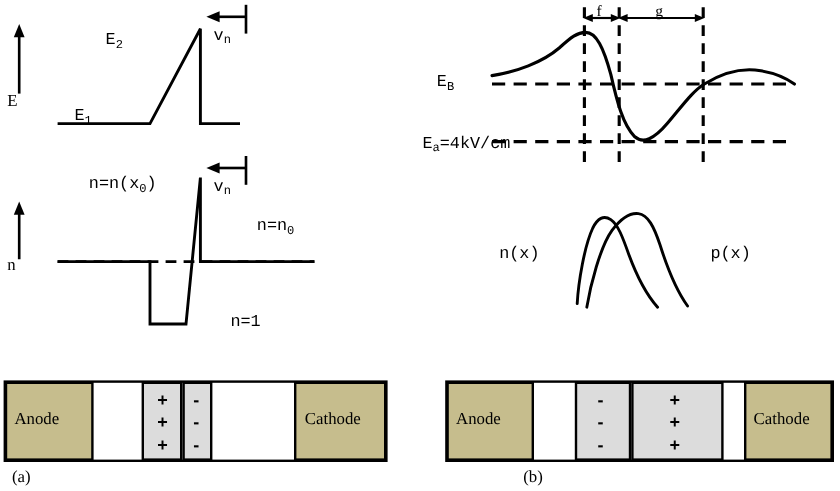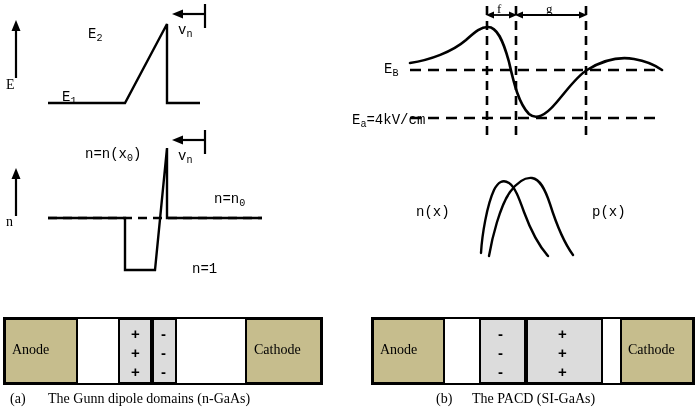--- a/index.html
+++ b/index.html
@@ -167,49 +167,48 @@
   </div>
 
   <div class="lbl curve-lbl" style="left:62px; top:90px;">
     <span>E</span><sub>1</sub>
   </div>
 
   <div class="lbl curve-lbl" style="left:178px; top:23px;">
     <span>v</span><sub>n</sub>
   </div>
 
-  <div class="lbl curve-lbl" style="left:85px; top:147px;">
+  <div class="lbl curve-lbl" style="left:74px; top:147px;">
     <span>n=n(x</span><sub>0</sub><span>)</span>
   </div>
 
   <div class="lbl curve-lbl" style="left:178px; top:149px;">
     <span>v</span><sub>n</sub>
   </div>
 
-  <div class="lbl curve-lbl" style="left:214px; top:192px;">
+  <div class="lbl curve-lbl" style="left:214px; top:182px;">
     <span>n=n</span><sub>0</sub>
   </div>
 
   <div class="lbl curve-lbl" style="left:192px; top:262px;">n=1</div>
 
   <div class="lbl dev-lbl" style="left:12px; top:343px;">Anode</div>
   <div class="lbl dev-lbl" style="left:254px; top:343px;">Cathode</div>
 
   <div class="lbl sign" style="left:131px; top:326px;">+</div>
   <div class="lbl sign" style="left:131px; top:345px;">+</div>
   <div class="lbl sign" style="left:131px; top:364px;">+</div>
 
   <div class="lbl sign" style="left:161px; top:326px;">-</div>
   <div class="lbl sign" style="left:161px; top:345px;">-</div>
   <div class="lbl sign" style="left:161px; top:364px;">-</div>
 
   <div class="lbl caption" style="left:10px; top:392px;">(a)</div>
-  <div class="lbl caption" style="left:48px; top:392px;">The Gunn dipole domains (n-GaAs)</div>
-
-  <div class="lbl curve-lbl" style="left:384px; top:62px;text-align:center;">
+
+  <div class="lbl curve-lbl" style="left:364px; top:62px;text-align:center;">
     <span>E</span><sub>B</sub>
   </div>
 
   <div class="lbl curve-lbl" style="left:352px; top:113px;">
     <span>E</span><sub>a</sub><span>=4kV/cm</span>
   </div>
 
   <div class="lbl fg-lbl" style="left:497px; top:2px;">f</div>
 
   <div class="lbl fg-lbl" style="left:546px; top:2px;">g</div>
@@ -223,15 +222,14 @@
 
   <div class="lbl sign" style="left:498px; top:326px;">-</div>
   <div class="lbl sign" style="left:498px; top:345px;">-</div>
   <div class="lbl sign" style="left:498px; top:364px;">-</div>
 
   <div class="lbl sign" style="left:558px; top:326px;">+</div>
   <div class="lbl sign" style="left:558px; top:345px;">+</div>
   <div class="lbl sign" style="left:558px; top:364px;">+</div>
 
   <div class="lbl caption" style="left:436px; top:392px;">(b)</div>
-  <div class="lbl caption" style="left:472px; top:392px;">The PACD    (SI-GaAs)</div>
 
 </div>
 
 </body></html>

